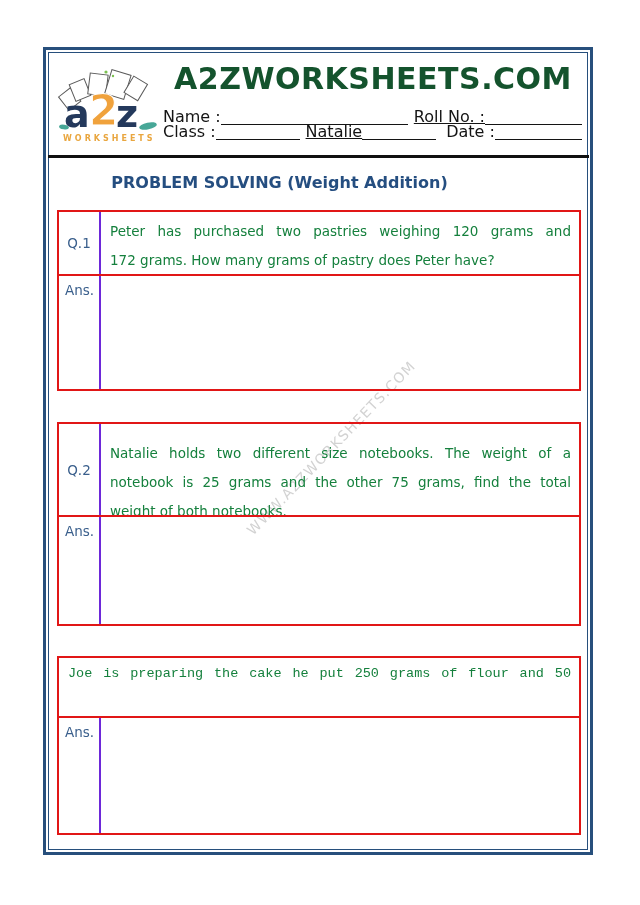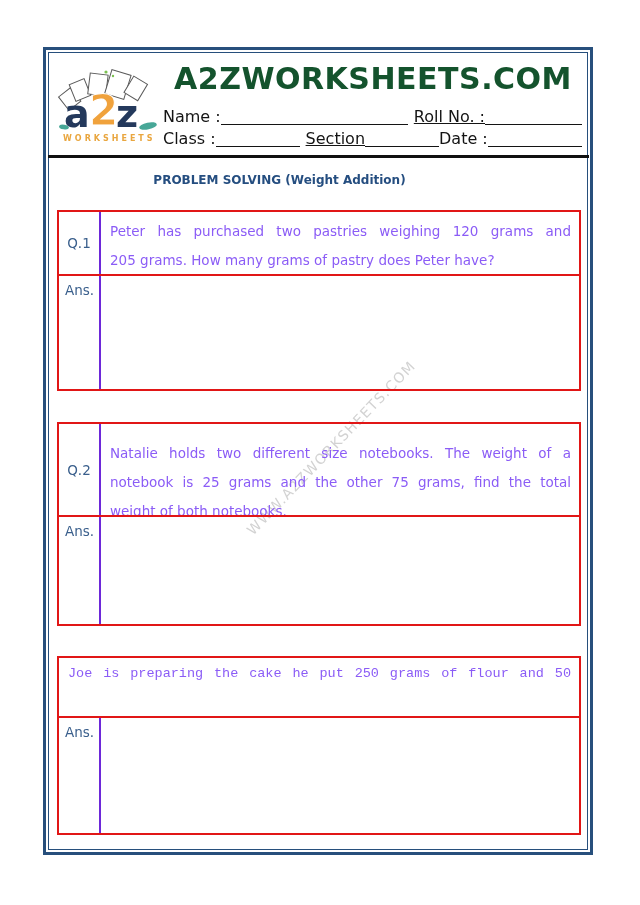--- a/index.html
+++ b/index.html
@@ -23,33 +23,33 @@
     position: absolute; left: 163px; top: 61px; width: 420px; z-index: 2;
     text-align: center; font-size: 30px; font-weight: bold; letter-spacing: 0.5px;
     color: #14532d;
   }
   .field-row {
     position: absolute; left: 163px; width: 419px; z-index: 2;
     display: flex; align-items: flex-end;
     font-size: 16px; color: #141414; line-height: 16px;
   }
   .row-name  { top: 109px; }
-  .row-class { top: 131px; }
+  .row-class { top: 124px; }
   .blank { display: inline-block; border-bottom: 1.2px solid #141414; height: 14px; }
   .blank.grow { flex: 1 1 auto; }
   .lbl { white-space: nowrap; }
-  .ml6 { margin-left: 6px; text-decoration: underline; } .ml10 { }
+  .ml6 { margin-left: 6px; text-decoration: underline; } .ml10 { margin-left: 10px; }
 
   .header-rule {
     position: absolute; left: 48px; top: 155px; width: 541px; height: 3px;
     background: #101010; z-index: 2;
   }
   .sheet-heading {
     position: absolute; left: 47px; top: 173px; width: 465px; z-index: 2;
-    text-align: center; font-size: 12px; font-weight: bold; color: #254e80;
+    text-align: center; font-size: 16px; font-weight: bold; color: #254e80;
   }
 
   
   .watermark {
     position: absolute; left: 214px; top: 441px; width: 232px; z-index: 1;
     transform: rotate(-46deg); transform-origin: center;
     font-size: 14px; letter-spacing: 1.3px; color: #b5b5b5; opacity: 0.6;
     text-align: center; white-space: nowrap;
   }
 
@@ -64,21 +64,21 @@
   .t1 .qrow { height: 64px; } .t1 .arow { height: 113px; }
   .t2 .qrow { height: 93px; } .t2 .arow { height: 107px; }
   .t3 .qrow { height: 60px; } .t3 .arow { height: 115px; }
   .labelcell {
     width: 42px; flex: 0 0 42px; border-right: 2px solid #6d28d9;
     color: #3a5f8c; font-size: 13.5px;
   }
   .qrow .labelcell { display: flex; align-items: center; justify-content: center; }
   .arow .labelcell { padding: 6px 0 12px 6px; }
   .textcell {
-    flex: 1 1 auto; color: #8b5cf6; font-size: 13.5px; line-height: 29px;
+    flex: 1 1 auto; color: #15803d; font-size: 13.5px; line-height: 29px;
     padding: 0 8px 0 9px; overflow: hidden;
   }
   .t1 .qrow .textcell { padding-top: 5px; }
   .t2 .qrow .textcell { padding-top: 15px; }
   .t3 .qrow .textcell { padding-top: 1px; font-family: Liberation Mono, monospace; }
   .jline { text-align: justify; text-align-last: justify; }
   .jline.last { text-align-last: left; }
 
   
   .logo-letters { font-family: "DejaVu Sans", sans-serif; font-weight: bold; }
@@ -125,36 +125,36 @@
   <div class="field-row row-name">
     <span class="lbl">Name :</span>
     <span class="blank grow"></span>
     <span class="lbl ml6">Roll No. :</span>
     <span class="blank" style="width:97px"></span>
   </div>
 
   <div class="field-row row-class">
     <span class="lbl">Class :</span>
     <span class="blank" style="width:84px"></span>
-    <span class="lbl ml6">Section</span>
+    <span class="lbl ml6">Natalie</span>
     <span class="blank" style="width:74px"></span>
     <span class="lbl ml10">Date :</span>
     <span class="blank grow"></span>
   </div>
 
   <div class="header-rule"></div>
 
   <div class="sheet-heading">PROBLEM SOLVING (Weight Addition)</div>
 
   <div class="qtable t1">
     <div class="row qrow">
       <div class="labelcell">Q.1</div>
       <div class="textcell">
         <div class="jline">Peter has purchased two pastries weighing 120 grams and</div>
-        <div class="jline last">205 grams. How many grams of pastry does Peter have?</div>
+        <div class="jline last">172 grams. How many grams of pastry does Peter have?</div>
       </div>
     </div>
     <div class="row arow">
       <div class="labelcell">Ans.</div>
       <div class="textcell"></div>
     </div>
   </div>
 
   <div class="qtable t2">
     <div class="row qrow">

